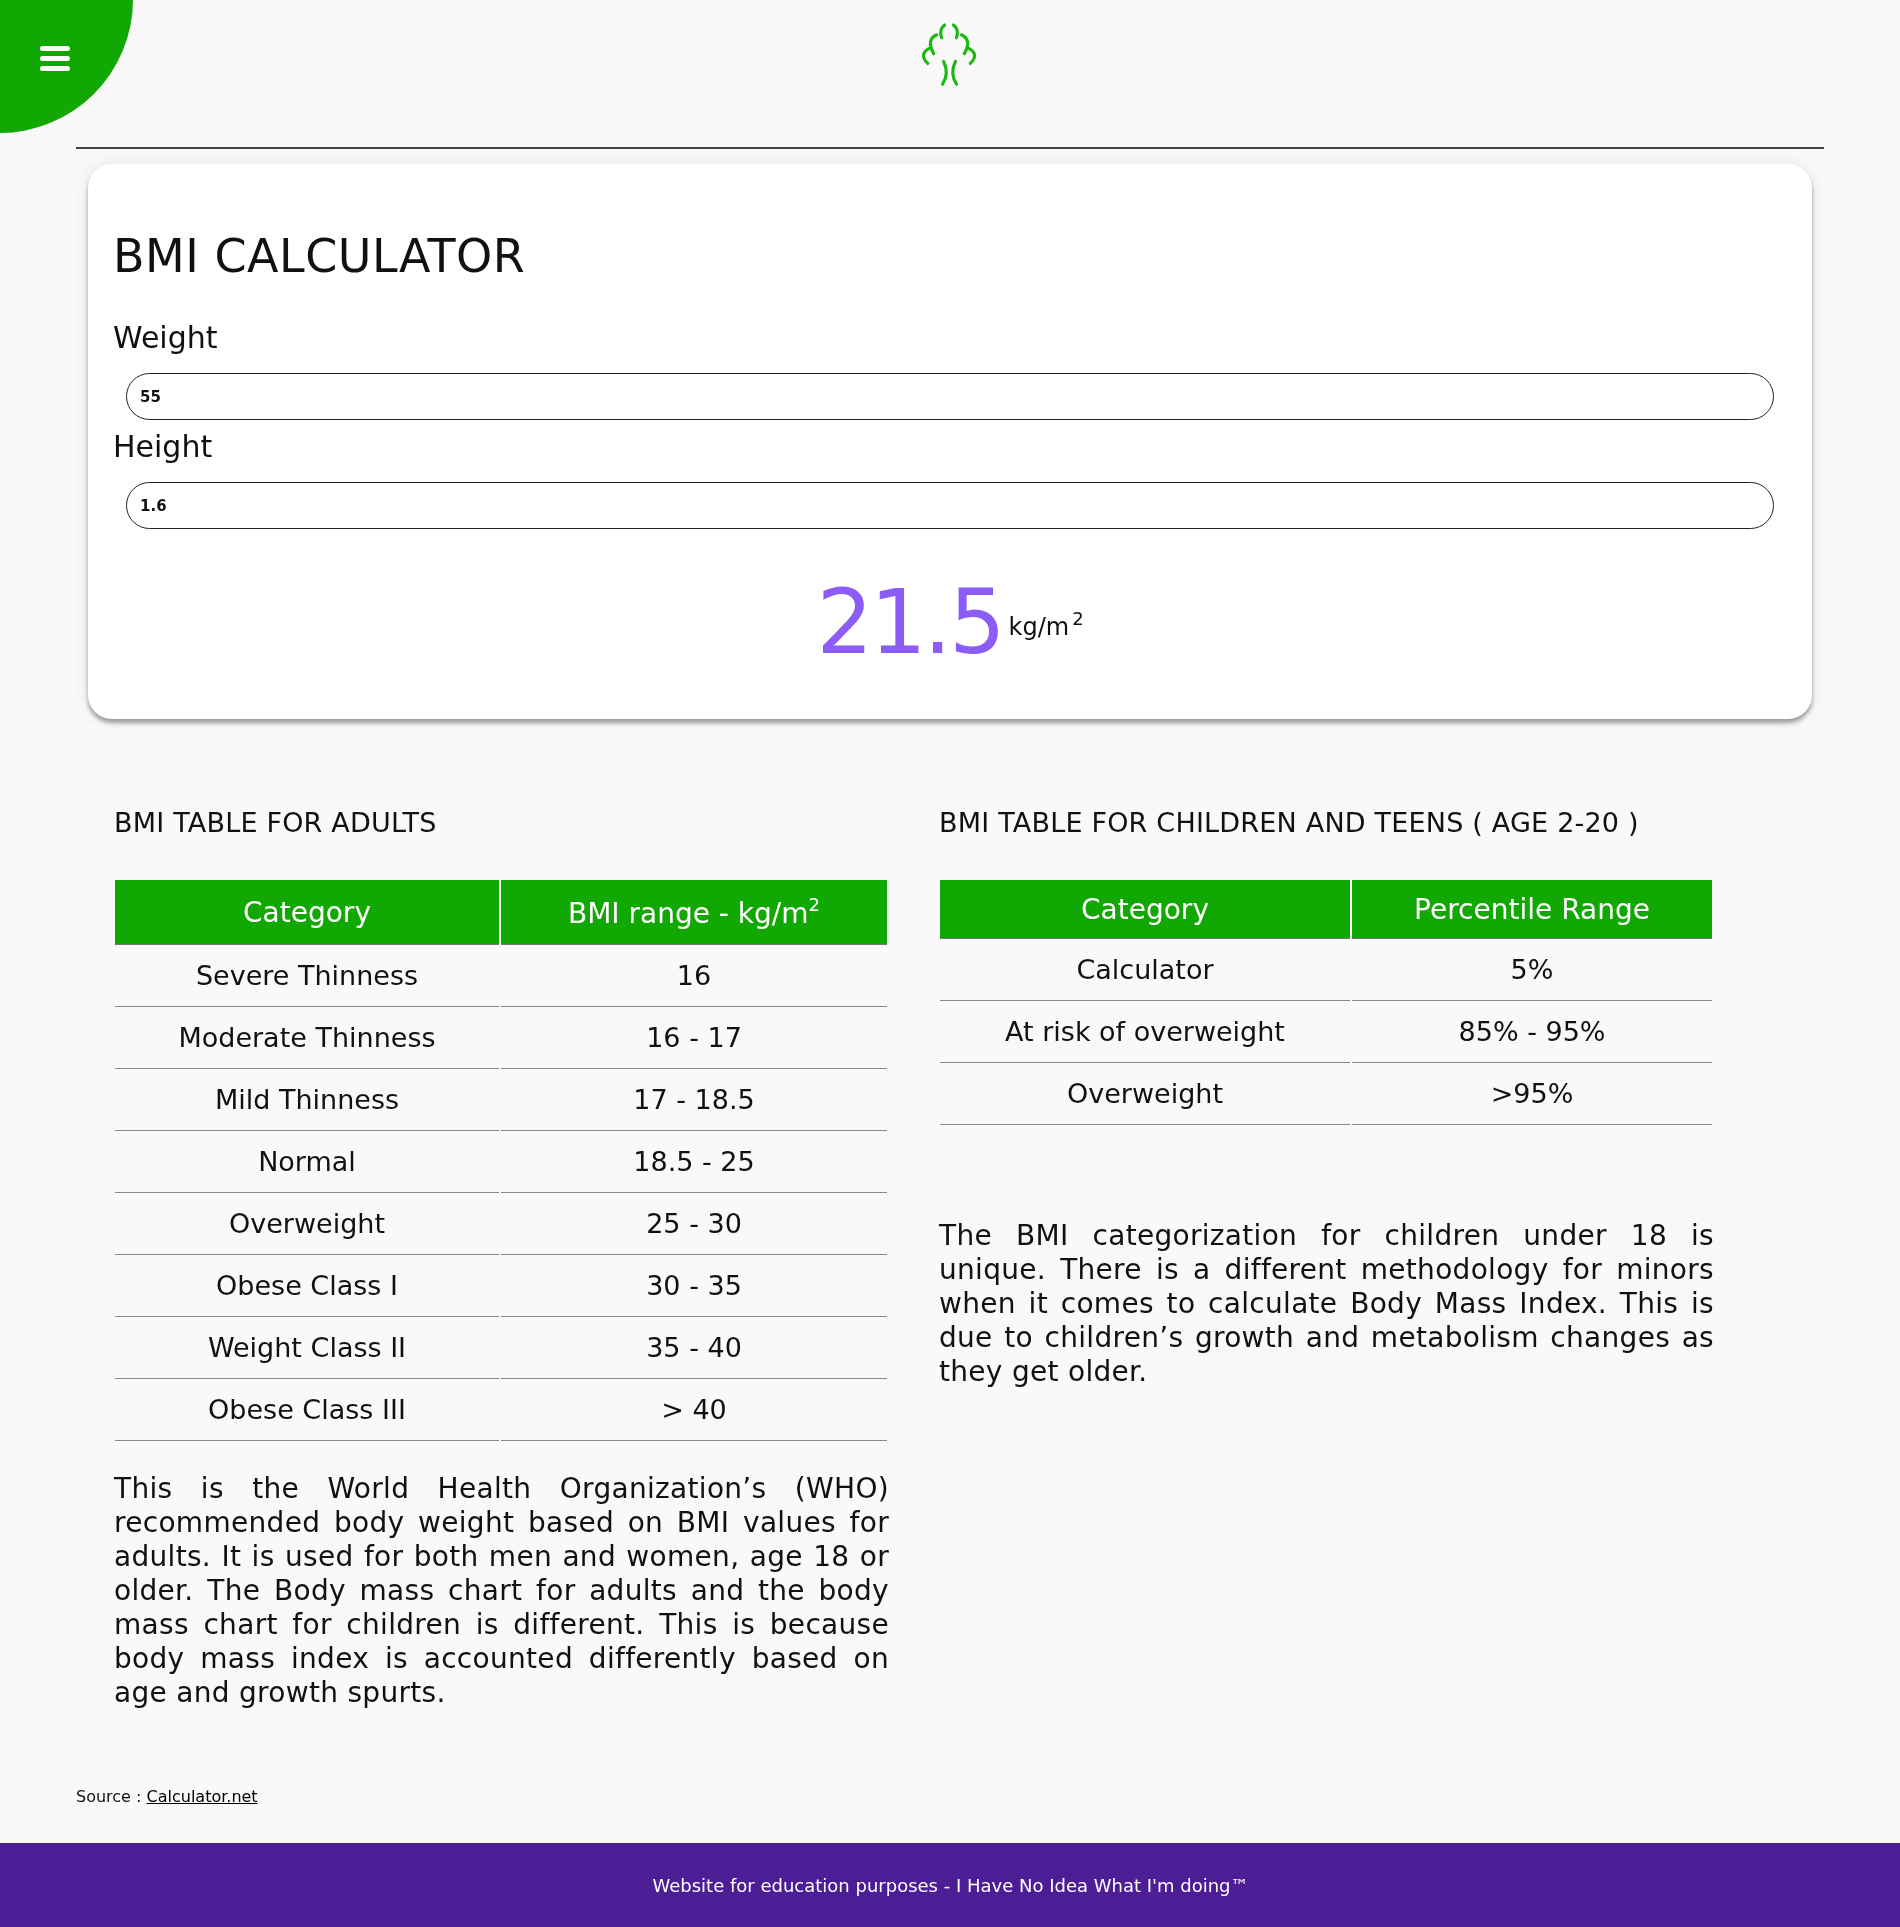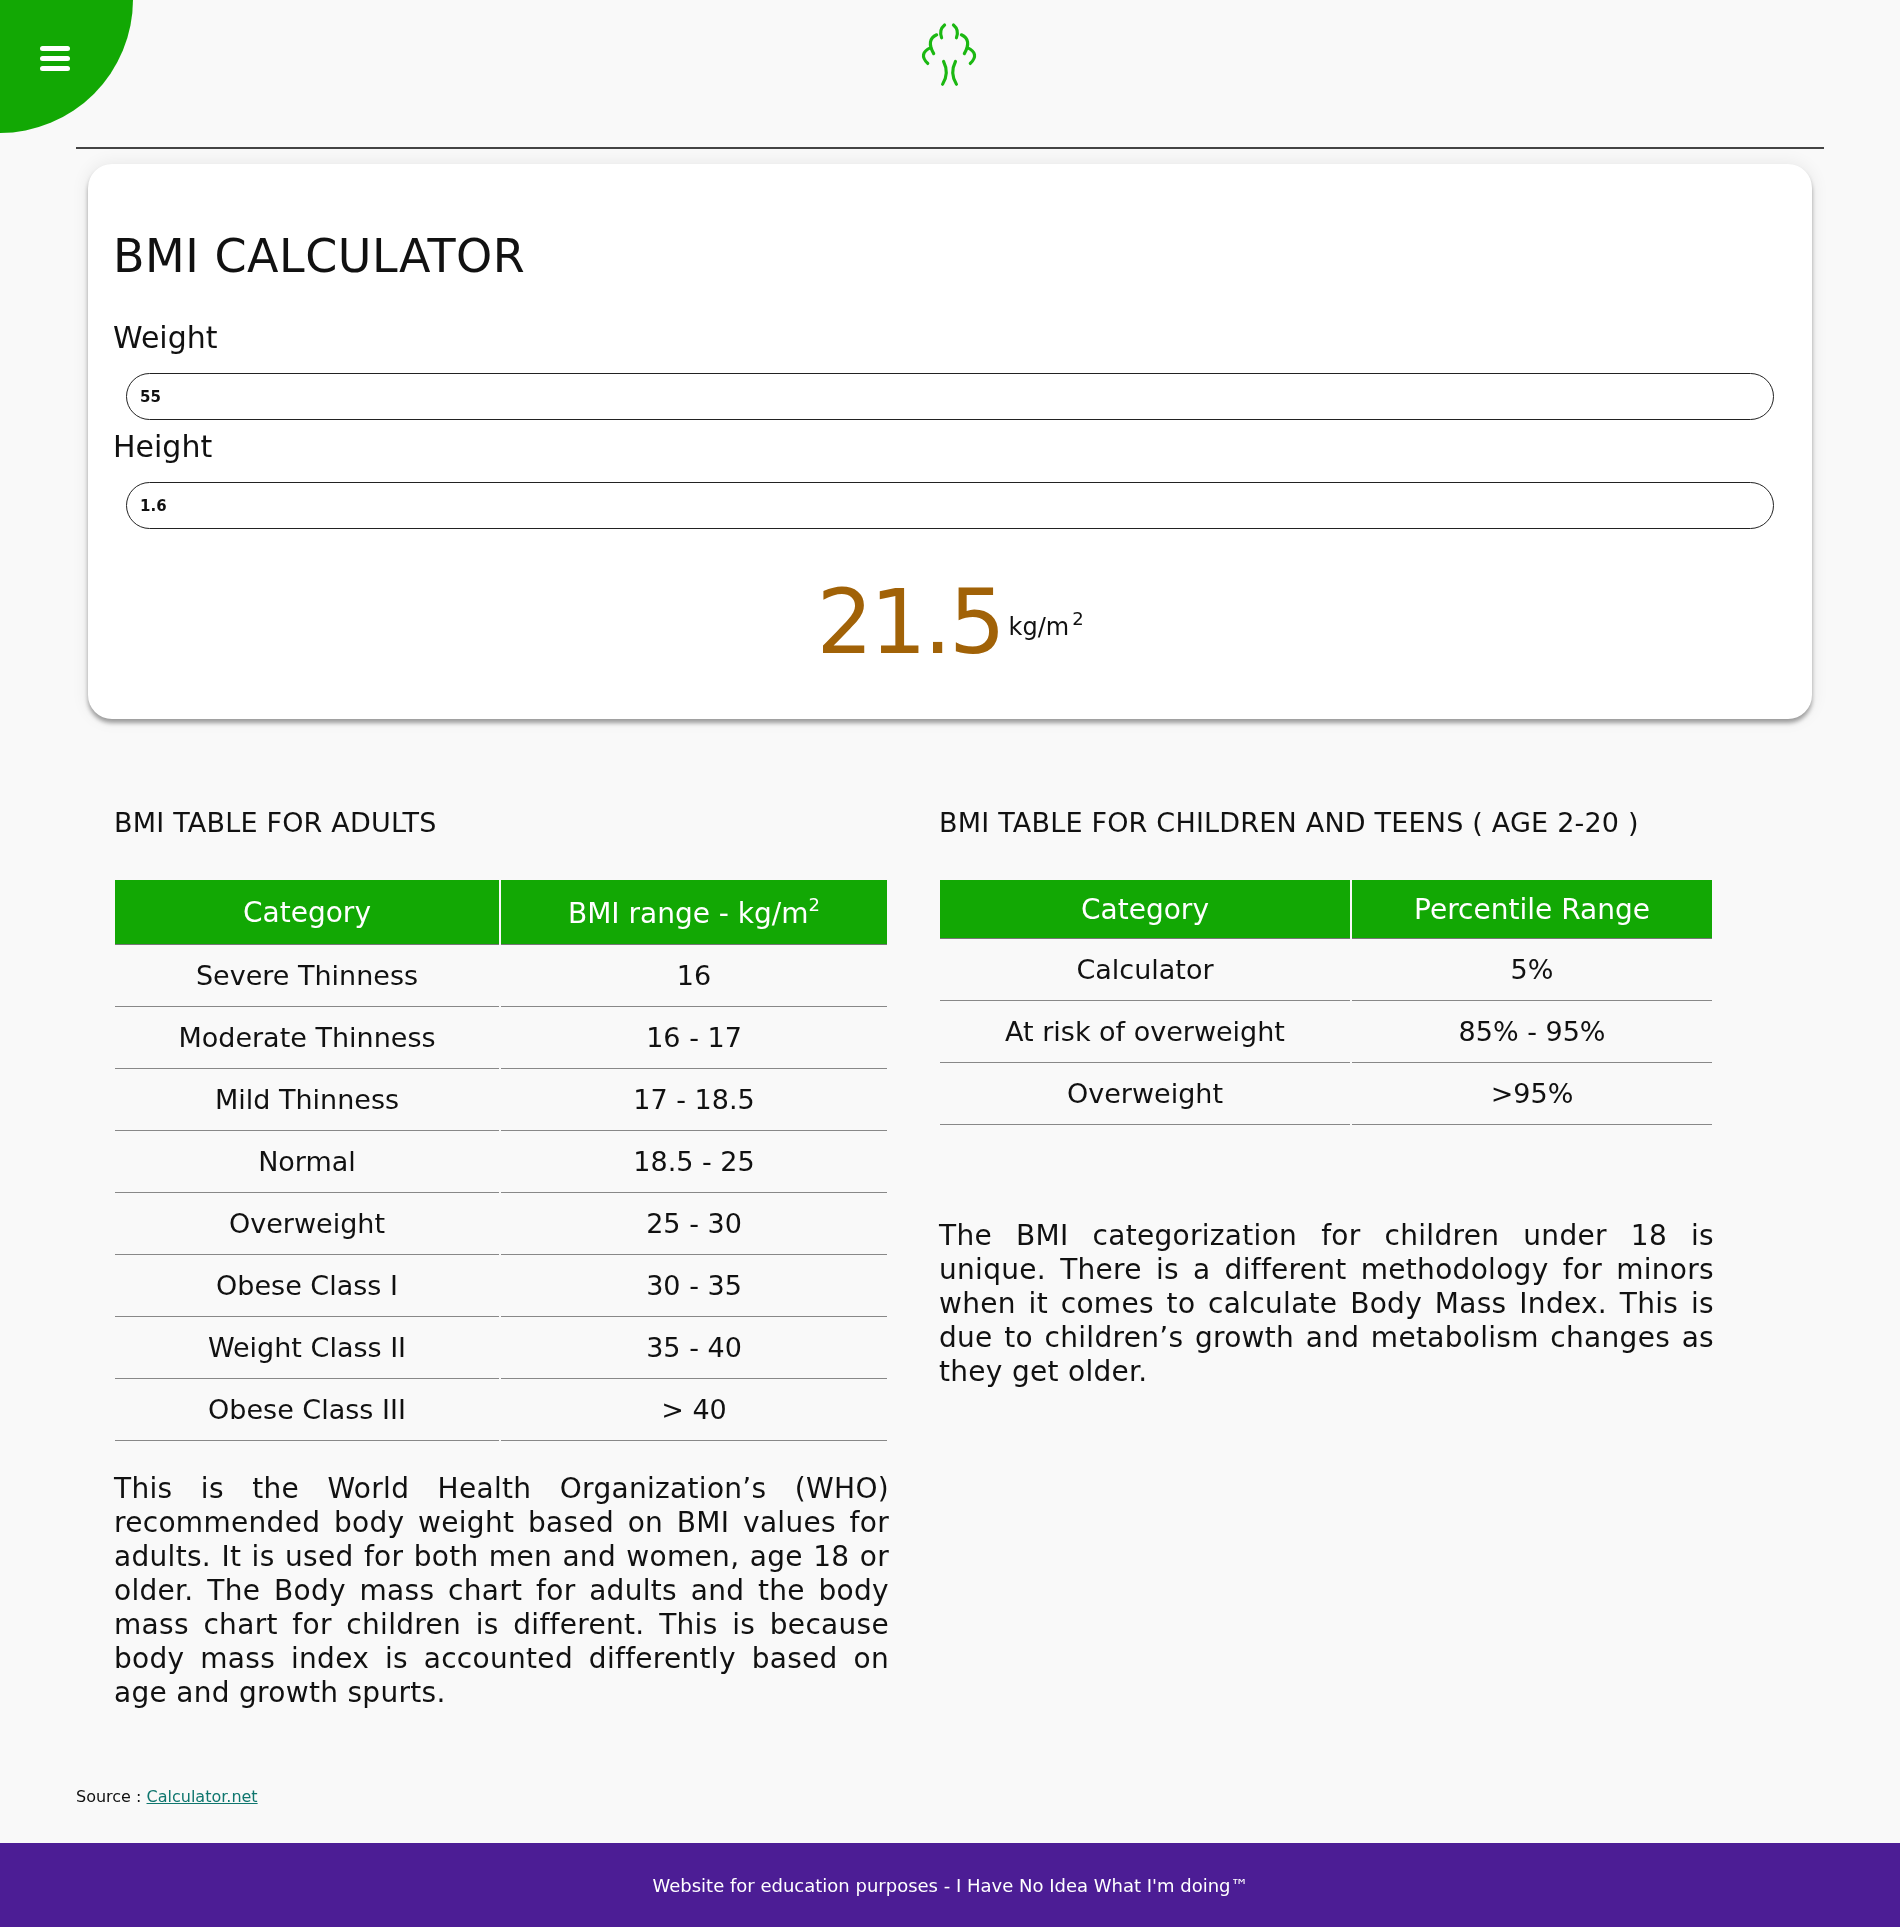--- a/index.html
+++ b/index.html
@@ -40,42 +40,42 @@
     position: absolute; left: 38px; width: 1648px; height: 47px;
     border: 1.5px solid #222; border-radius: 24px; background: #fff;
     padding-left: 13px; font-family: "DejaVu Sans", sans-serif;
     font-size: 15px; font-weight: bold; color: #111; outline: none;
   }
   .result {
     position: absolute; left: 0; width: 100%; top: 406px;
     text-align: center; white-space: nowrap;
   }
   .result-value {
-    font-size: 89px; color: #a16207; letter-spacing: -3px; vertical-align: baseline;
+    font-size: 89px; color: #8b5cf6; letter-spacing: -3px; vertical-align: baseline;
   }
   .result-unit { font-size: 24px; color: #111; margin-left: 6px; vertical-align: 18px; }
   .result-unit sup { font-size: 18px; vertical-align: 10px; margin-left: 3px; }
 
   .section-title { position: absolute; font-size: 27px; color: #111; font-weight: normal; letter-spacing: 0.2px; }
   table.bmi { position: absolute; border-collapse: separate; border-spacing: 2px 0; }
   table.bmi th {
     background: #12a804; color: #fff; font-weight: normal; font-size: 28px;
     border-bottom: 1.5px solid #777; text-align: center;
   }
   table.bmi td {
     text-align: center; font-size: 27px; color: #111; border-bottom: 1.5px solid #888;
   }
   table.bmi th sup { font-size: 18px; vertical-align: 12px; }
 
   .para {
     position: absolute; font-size: 28px; line-height: 34px; color: #111;
     text-align: justify; letter-spacing: 0.3px;
   }
   .source { position: absolute; left: 76px; top: 1787px; font-size: 16px; color: #111; }
-  .source a { color: #0f766e; text-decoration: underline; }
+  .source a { color: #000000; text-decoration: underline; }
   .footer {
     position: absolute; left: 0; top: 1843px; width: 1901px; height: 84px;
     background: #4c1d95; color: #fff; font-size: 18px;
     display: flex; align-items: center; justify-content: center;
   }
 </style>
 </head>
 <body>
 
 <div class="menu-blob"></div>

